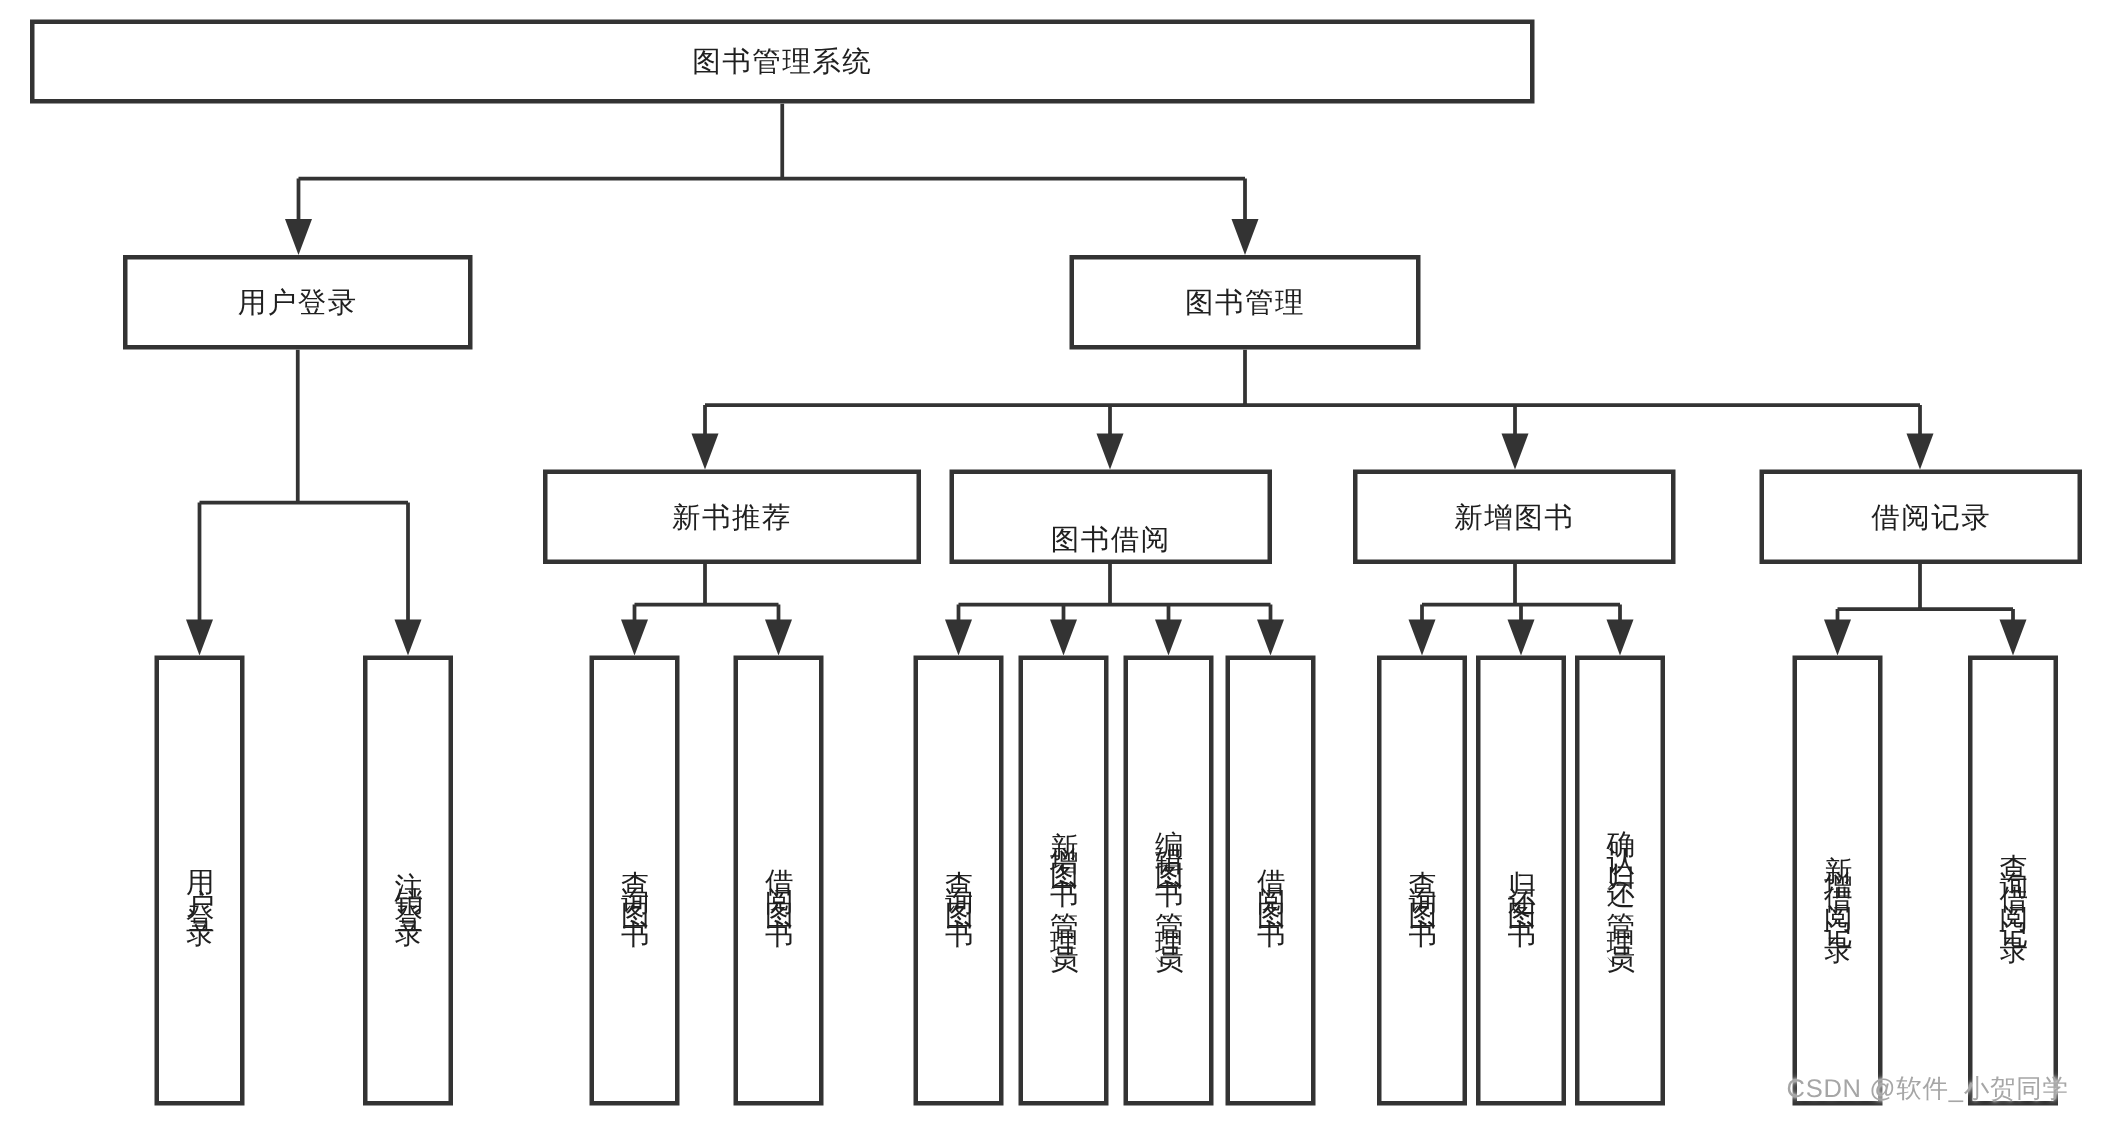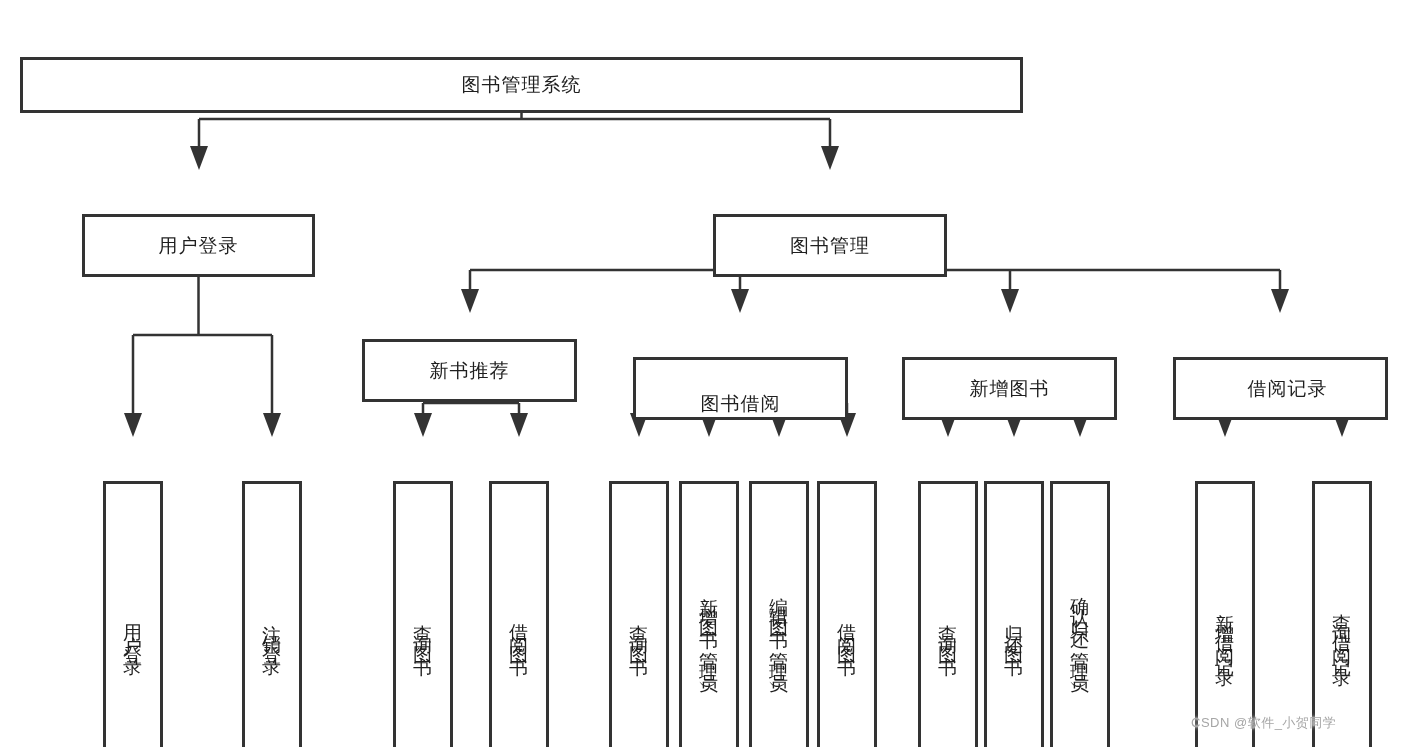--- a/index.html
+++ b/index.html
@@ -31,35 +31,34 @@
     box-sizing: border-box;
     border: 3px solid var(--line);
     background: #ffffff;
     display: flex;
     align-items: center;
     justify-content: center;
     color: var(--text);
     font-size: 19px;
     z-index: 2;
     letter-spacing: 1px;
-    margin-top: 44px;
   }
   .leaf span {
     writing-mode: vertical-rl;
     text-orientation: mixed;
     line-height: 1;
     letter-spacing: 11px;
     font-size: 19px;
     color: var(--text);
   }
   .watermark {
     position: absolute;
     left: 1191px;
     top: 714px;
-    font-size: 13px;
+    font-size: 17px;
     color: var(--watermark);
     white-space: nowrap;
     z-index: 3;
     text-shadow: 0 0 2px #ffffff, 0 0 4px #ffffff;
     letter-spacing: 0.5px;
   }
 </style>
 </head>
 <body>
 
@@ -112,21 +111,21 @@
     <span>图书管理系统</span>
   </div>
 
   <div class="node" style="left:82px; top:170px; width:233px; height:63px;">
     <span>用户登录</span>
   </div>
   <div class="node" style="left:713px; top:170px; width:234px; height:63px;">
     <span>图书管理</span>
   </div>
 
-  <div class="node" style="left:362px; top:295px; width:215px; height:63px;">
+  <div class="node" style="left:362px; top:313px; width:252px; height:63px;">
     <span>新书推荐</span>
   </div>
   <div class="node" style="left:633px; top:313px; width:215px; height:63px;align-items:flex-end;">
     <span>图书借阅</span>
   </div>
   <div class="node" style="left:902px; top:313px; width:215px; height:63px;">
     <span>新增图书</span>
   </div>
   <div class="node" style="left:1173px; top:313px; width:215px; height:63px;padding-left:14px;">
     <span>借阅记录</span>

